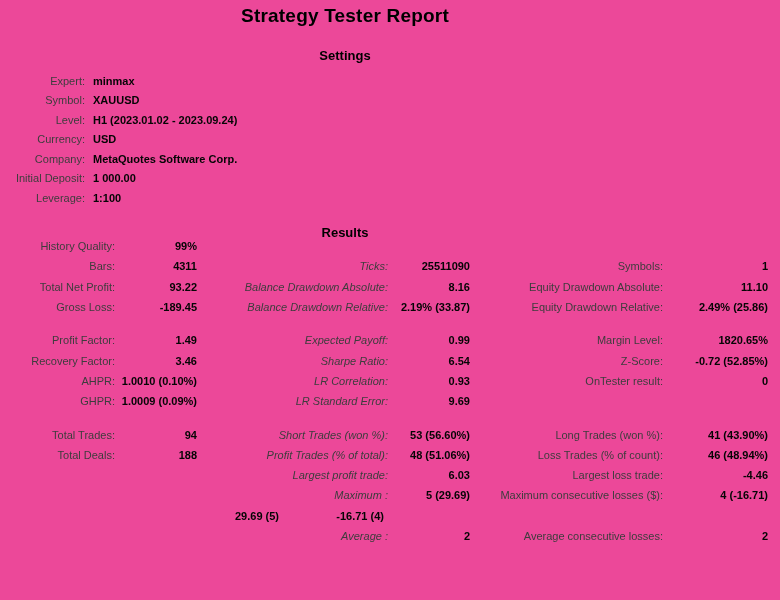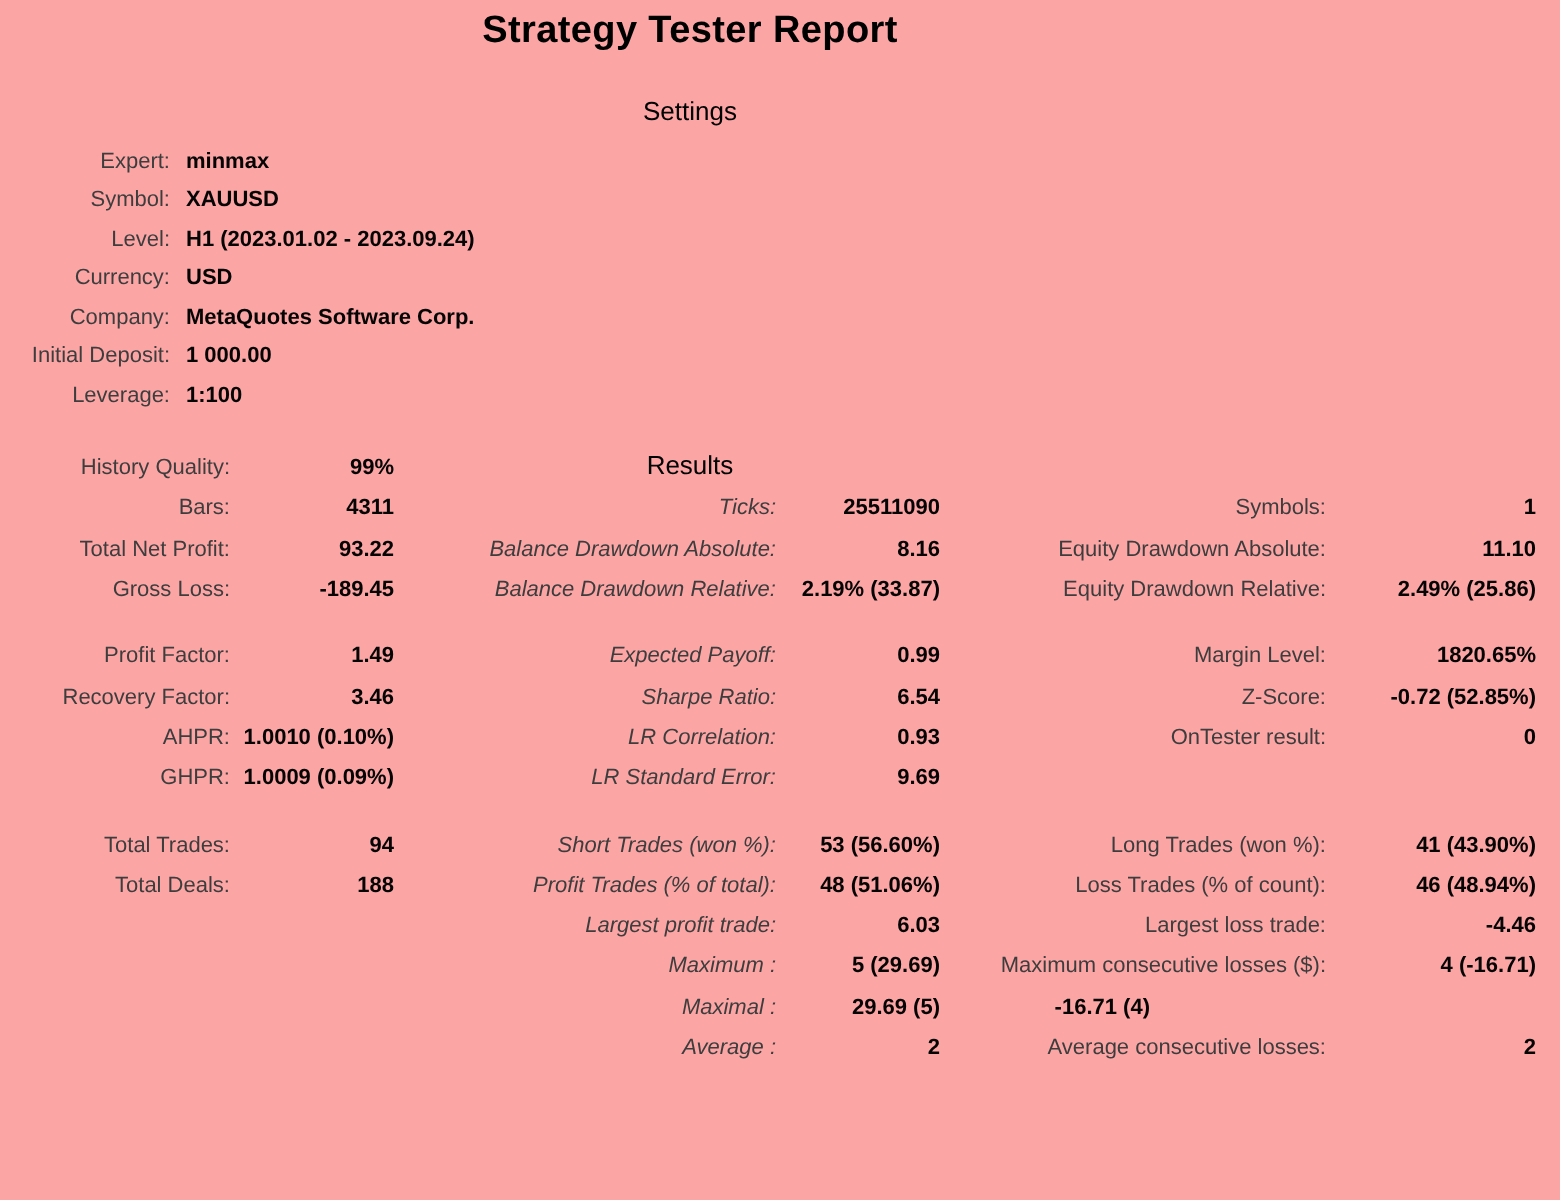--- a/index.html
+++ b/index.html
@@ -2,42 +2,42 @@
 <html><head>
 <meta charset="utf-8">
 <style>
   * { margin:0; padding:0; box-sizing:border-box; }
   html,body { background:#fff; }
   body {
     width:780px; height:600px;
     font-family:"Liberation Sans", sans-serif;
     position:relative; overflow:hidden;
   }
-  .page { position:absolute; top:0; left:0; width:780px; height:600px; background:#fca5a5; }
+  .page { position:absolute; top:0; left:0; width:780px; height:600px; background:#ec4899; }
 
   .report-title {
     position:absolute; top:5px; left:0; width:690px;
     text-align:center; font-size:19px; font-weight:bold; color:#000;
     letter-spacing:0.2px;
   }
   .section-heading {
     position:absolute; left:0; width:690px;
-    text-align:center; font-size:13px; font-weight:normal; color:#000;
+    text-align:center; font-size:13px; font-weight:bold; color:#000;
   }
   #settings-heading { top:48px; }
   #results-heading  { top:225px; }
 
   
   .settings { position:absolute; top:71px; left:0; }
   .s-row { display:flex; height:19.5px; align-items:center; font-size:11px; }
   .s-label { width:85px; text-align:right; color:#3d3d3d; white-space:pre; }
   .s-value { margin-left:8px; font-weight:bold; color:#050505; white-space:pre; }
 
   
-  .results { position:absolute; top:224px; left:0; width:780px; }
+  .results { position:absolute; top:236px; left:0; width:780px; }
   .r-row { display:flex; height:20.3px; align-items:center; font-size:11px; }
   .r-gap { height:13px; }
   .cell { display:flex; justify-content:flex-end; white-space:pre; overflow:visible; }
   .lbl { color:#3d3d3d; }
   .val { font-weight:bold; color:#050505; }
   .l1 { width:115px; }
   .v1 { width:82px;  }
   .l2 { width:191px;font-style:italic; }
   .v2 { width:82px;  }
   .l3 { width:193px; }
@@ -185,21 +185,20 @@
       <div class="cell lbl l1"></div>
       <div class="cell val v1"></div>
       <div class="cell lbl l2">Maximum :</div>
       <div class="cell val v2">5 (29.69)</div>
       <div class="cell lbl l3">Maximum consecutive losses ($):</div>
       <div class="cell val v3">4 (-16.71)</div>
     </div>
     <div class="r-row">
       <div class="cell lbl l1"></div>
       <div class="cell val v1"></div>
-      <div class="cell lbl l2">Maximal :</div>
       <div class="cell val v2">29.69 (5)</div>
       <div class="cell val v3">-16.71 (4)</div>
     </div>
     <div class="r-row">
       <div class="cell lbl l1"></div>
       <div class="cell val v1"></div>
       <div class="cell lbl l2">Average :</div>
       <div class="cell val v2">2</div>
       <div class="cell lbl l3">Average consecutive losses:</div>
       <div class="cell val v3">2</div>

